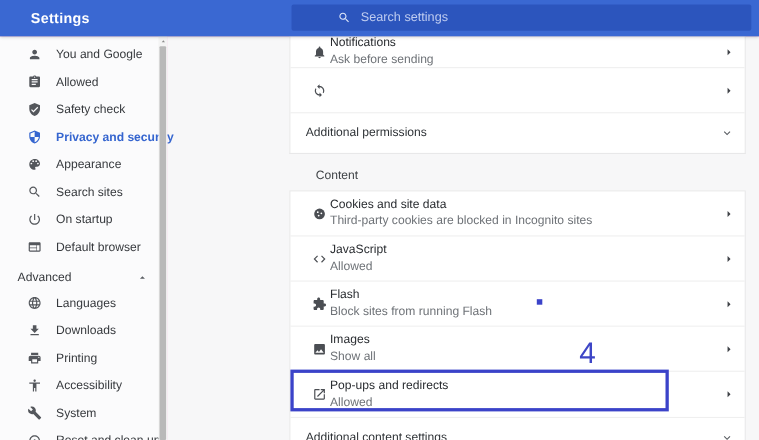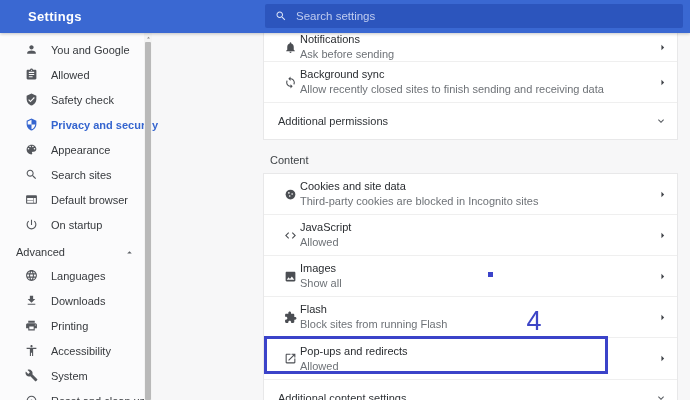--- a/index.html
+++ b/index.html
@@ -5,21 +5,21 @@
   * { margin:0; padding:0; box-sizing:border-box; }
   html,body { background:#e9e9e9; }
   #app {
     position:relative; width:690px; height:400px; overflow:hidden;
     background:#f9a8d4; font-family:"Liberation Sans", sans-serif;
     -webkit-font-smoothing:antialiased;
   }
   
   .topbar { position:absolute; top:0; left:0; right:0; height:33px; background:#3a68d2; z-index:6; box-shadow:0 1px 3px rgba(0,0,0,.22); }
   .topbar-title { position:absolute; left:28px; top:0; line-height:33px; color:#ffffff; font-size:13px; font-weight:700; letter-spacing:.3px; }
-  .search-field { position:absolute; left:265px; top:4px; width:418px; height:24px; background:#2c55bd; border-radius:2px; display:flex; align-items:center; }
+  .search-field { position:absolute; left:265px; top:4px; width:418px; height:24px; background:#2c55bd; border-radius:2px; display:flex; align-items:center;padding-left:32px; }
   .search-glyph { display:flex; margin-left:10px; }
   .search-glyph svg { width:12px; height:12px; fill:#dfe7f9; }
   .search-input { flex:1; height:100%; background:transparent; border:none; outline:none; color:#eef2fc; font-size:11.5px; padding-left:9px; }
   .search-input::placeholder { color:#bfccf0; opacity:1; }
   
   .sidebar { position:absolute; left:0; top:33px; width:152px; bottom:0; background:#fbfbfc; z-index:2; }
   .nav { padding-top:4px; }
   .nav-item { height:25px; display:flex; align-items:center; padding-left:24px; cursor:pointer; }
   .nav-icon { width:14px; height:14px; display:flex; align-items:center; justify-content:center; color:#54575c; flex:none; }
   .nav-icon svg { width:13px; height:13px; fill:currentColor; }
@@ -44,21 +44,21 @@
   .row-icon { width:14px; height:14px; display:flex; align-items:center; justify-content:center; color:#4b4e53; flex:none; }
   .row-icon svg { width:13px; height:13px; fill:currentColor; }
   .row-text { margin-left:3px; min-width:0; }
   .row-title { font-size:11px; color:#292c30; line-height:13px; white-space:nowrap; }
   .row-sub { font-size:11px; color:#6e7277; line-height:13px; margin-top:2px; white-space:nowrap; }
   .row-arrow { margin-left:auto; display:flex; }
   .row-arrow svg { width:13px; height:13px; fill:#3f4247; }
   .expander { display:flex; align-items:center; justify-content:space-between; padding:0 10px 0 14px; cursor:pointer; }
   .expander-label { font-size:11px; color:#2f3337; }
   .expander-chevron svg { width:12px; height:12px; fill:#595d62; display:block; }
-  .section-header { position:absolute; left:118px; top:121px; font-size:11px; color:#3f4347; }
+  .section-header { position:absolute; left:135px; top:121px; font-size:11px; color:#3f4347; }
   
   .h29 { height:29px; } .h41 { height:41px; } .h42 { height:42px; } .h36 { height:36px; }
   
   .annotation-layer { position:absolute; inset:0; z-index:10; pointer-events:none; }
   .hl-box { position:absolute; left:264px; top:336px; width:344px; height:38px; border:3px solid #3b43c9; }
   .step-num { position:absolute; left:519px; top:306px; width:30px; text-align:center; font-size:27px; line-height:30px; color:#3d45c6; }
   .blue-dot { position:absolute; left:488px; top:272px; width:5px; height:5px; background:#3b43c9; }
 </style>
 </head>
 <body>
@@ -130,33 +130,33 @@
             <svg viewBox="0 0 24 24">
               <path d="M15.5 14h-.79l-.28-.27C15.41 12.59 16 11.11 16 9.5 16 5.91 13.09 3 9.5 3S3 5.91 3 9.5 5.91 16 9.5 16c1.61 0 3.09-.59 4.23-1.57l.27.28v.79l5 4.99L20.49 19l-4.99-5zm-6 0C7.01 14 5 11.99 5 9.5S7.01 5 9.5 5 14 7.01 14 9.5 11.99 14 9.5 14z"></path>
             </svg>
           </span>
         <span class="nav-label">Search sites</span>
       </div>
 
       <div class="nav-item">
         <span class="nav-icon">
             <svg viewBox="0 0 24 24">
+              <path d="M13 3h-2v10h2V3zm4.83 2.17-1.42 1.42C17.99 7.86 19 9.81 19 12c0 3.87-3.13 7-7 7s-7-3.13-7-7c0-2.19 1.01-4.14 2.58-5.42L6.17 5.17C4.23 6.82 3 9.26 3 12c0 4.97 4.03 9 9 9s9-4.03 9-9c0-2.74-1.23-5.18-3.17-6.83z"></path>
+            </svg>
+          </span>
+        <span class="nav-label">On startup</span>
+      </div>
+
+      <div class="nav-item">
+        <span class="nav-icon">
+            <svg viewBox="0 0 24 24">
               <path d="M20 4H4c-1.1 0-1.99.9-1.99 2L2 18c0 1.1.9 2 2 2h16c1.1 0 2-.9 2-2V6c0-1.1-.9-2-2-2zm-5 14H4v-4h11v4zm0-5H4V9h11v4zm5 5h-4V9h4v9z"></path>
             </svg>
           </span>
         <span class="nav-label">Default browser</span>
-      </div>
-
-      <div class="nav-item">
-        <span class="nav-icon">
-            <svg viewBox="0 0 24 24">
-              <path d="M13 3h-2v10h2V3zm4.83 2.17-1.42 1.42C17.99 7.86 19 9.81 19 12c0 3.87-3.13 7-7 7s-7-3.13-7-7c0-2.19 1.01-4.14 2.58-5.42L6.17 5.17C4.23 6.82 3 9.26 3 12c0 4.97 4.03 9 9 9s9-4.03 9-9c0-2.74-1.23-5.18-3.17-6.83z"></path>
-            </svg>
-          </span>
-        <span class="nav-label">On startup</span>
       </div>
 
       <div class="advanced-row">
         <span class="advanced-label">Advanced</span>
         <span class="advanced-caret">
             <svg viewBox="0 0 24 24">
               <path d="M7 14l5-5 5 5H7z"></path>
             </svg>
           </span>
       </div>
@@ -246,24 +246,20 @@
             </svg>
           </span>
       </div>
 
       <div class="row h41">
         <span class="row-icon">
             <svg viewBox="0 0 24 24">
               <path d="M12 4V1L8 5l4 4V6c3.31 0 6 2.69 6 6 0 1.01-.25 1.97-.7 2.8l1.46 1.46C19.54 15.03 20 13.57 20 12c0-4.42-3.58-8-8-8zm0 14c-3.31 0-6-2.69-6-6 0-1.01.25-1.97.7-2.8L5.24 7.74C4.46 8.97 4 10.43 4 12c0 4.42 3.58 8 8 8v3l4-4-4-4v3z"></path>
             </svg>
           </span>
-        <span class="row-text">
-          <div class="row-title">Background sync</div>
-          <div class="row-sub">Allow recently closed sites to finish sending and receiving data</div>
-        </span>
         <span class="row-arrow">
             <svg viewBox="0 0 24 24">
               <path d="M10 17l5-5-5-5v10z"></path>
             </svg>
           </span>
       </div>
 
       <div class="expander h36">
         <span class="expander-label">Additional permissions</span>
         <span class="expander-chevron">
@@ -310,43 +306,43 @@
         <span class="row-arrow">
             <svg viewBox="0 0 24 24">
               <path d="M10 17l5-5-5-5v10z"></path>
             </svg>
           </span>
       </div>
 
       <div class="row h41">
         <span class="row-icon">
             <svg viewBox="0 0 24 24">
+              <path d="M20.5 11H19V7c0-1.1-.9-2-2-2h-4V3.5C13 2.12 11.88 1 10.5 1S8 2.12 8 3.5V5H4c-1.1 0-1.99.9-1.99 2v3.8H3.5c1.49 0 2.7 1.21 2.7 2.7s-1.21 2.7-2.7 2.7H2V20c0 1.1.9 2 2 2h3.8v-1.5c0-1.49 1.21-2.7 2.7-2.7 1.49 0 2.7 1.21 2.7 2.7V22H17c1.1 0 2-.9 2-2v-4h1.5c1.38 0 2.5-1.12 2.5-2.5S21.88 11 20.5 11z"></path>
+            </svg>
+          </span>
+        <span class="row-text">
+          <div class="row-title">Flash</div>
+          <div class="row-sub">Block sites from running Flash</div>
+        </span>
+        <span class="row-arrow">
+            <svg viewBox="0 0 24 24">
+              <path d="M10 17l5-5-5-5v10z"></path>
+            </svg>
+          </span>
+      </div>
+
+      <div class="row h41">
+        <span class="row-icon">
+            <svg viewBox="0 0 24 24">
               <path d="M21 19V5c0-1.1-.9-2-2-2H5c-1.1 0-2 .9-2 2v14c0 1.1.9 2 2 2h14c1.1 0 2-.9 2-2zM8.5 13.5l2.5 3.01L14.5 12l4.5 6H5l3.5-4.5z"></path>
             </svg>
           </span>
         <span class="row-text">
           <div class="row-title">Images</div>
           <div class="row-sub">Show all</div>
-        </span>
-        <span class="row-arrow">
-            <svg viewBox="0 0 24 24">
-              <path d="M10 17l5-5-5-5v10z"></path>
-            </svg>
-          </span>
-      </div>
-
-      <div class="row h41">
-        <span class="row-icon">
-            <svg viewBox="0 0 24 24">
-              <path d="M20.5 11H19V7c0-1.1-.9-2-2-2h-4V3.5C13 2.12 11.88 1 10.5 1S8 2.12 8 3.5V5H4c-1.1 0-1.99.9-1.99 2v3.8H3.5c1.49 0 2.7 1.21 2.7 2.7s-1.21 2.7-2.7 2.7H2V20c0 1.1.9 2 2 2h3.8v-1.5c0-1.49 1.21-2.7 2.7-2.7 1.49 0 2.7 1.21 2.7 2.7V22H17c1.1 0 2-.9 2-2v-4h1.5c1.38 0 2.5-1.12 2.5-2.5S21.88 11 20.5 11z"></path>
-            </svg>
-          </span>
-        <span class="row-text">
-          <div class="row-title">Flash</div>
-          <div class="row-sub">Block sites from running Flash</div>
         </span>
         <span class="row-arrow">
             <svg viewBox="0 0 24 24">
               <path d="M10 17l5-5-5-5v10z"></path>
             </svg>
           </span>
       </div>
 
       <div class="row h42">
         <span class="row-icon">

